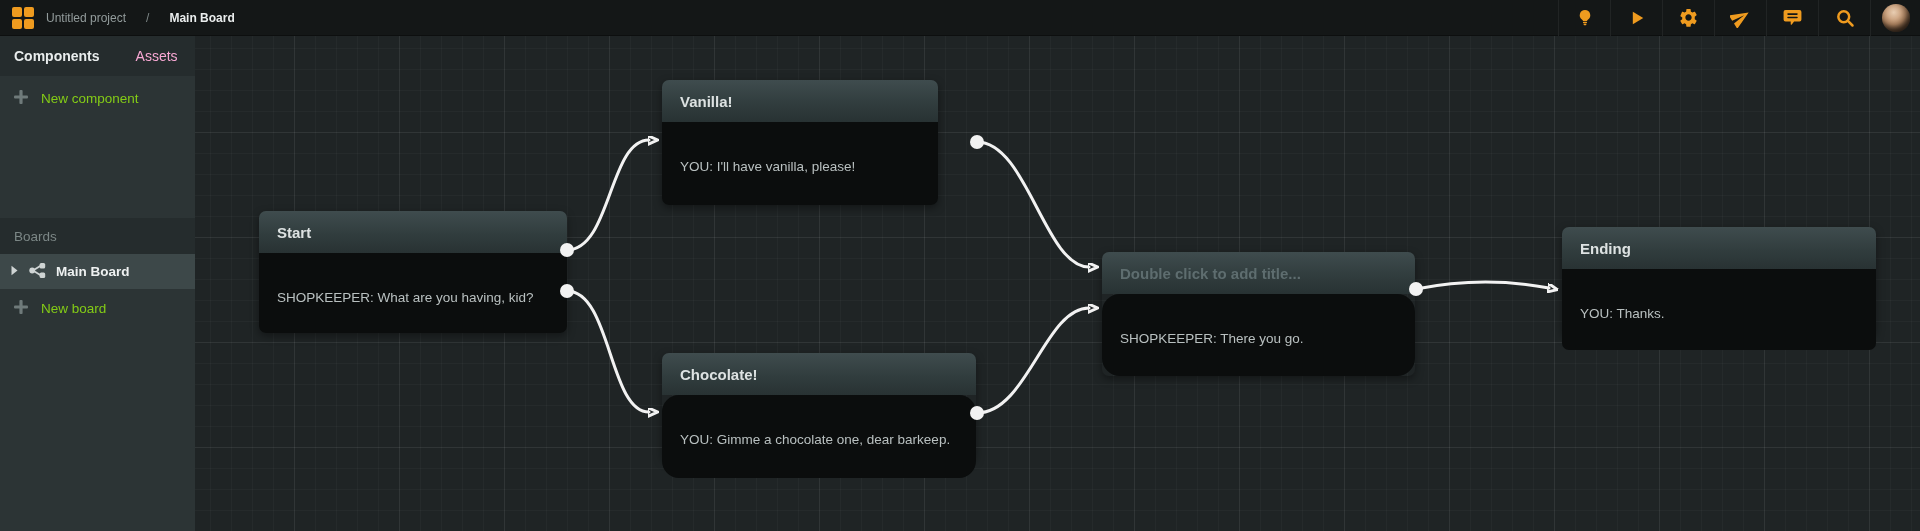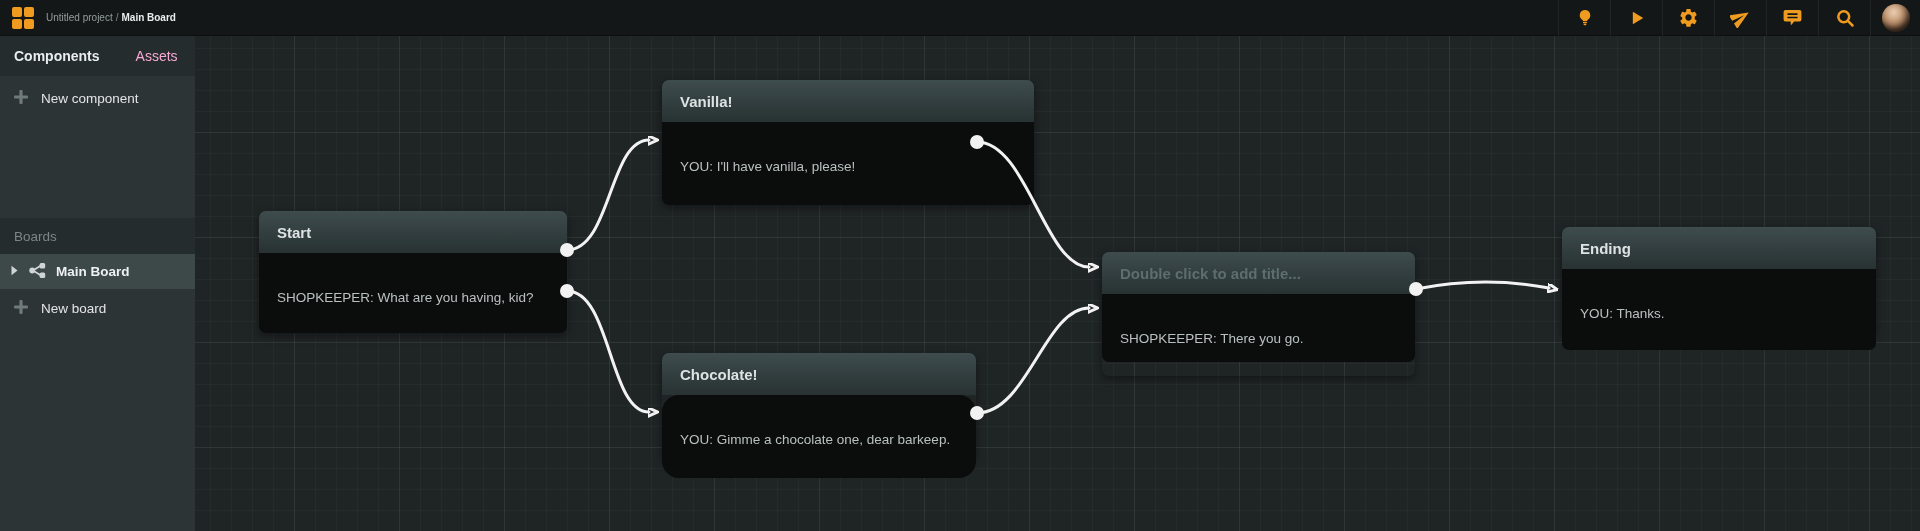--- a/index.html
+++ b/index.html
@@ -13,21 +13,21 @@
 
   
   .topbar {
     position: absolute; top: 0; left: 0; width: 1920px; height: 36px;
     background: #141717;
     display: flex; align-items: center;
     border-bottom: 1px solid #0d0f0f;
     z-index: 30;
   }
   .logo-box { width: 46px; height: 36px; display: flex; align-items: center; justify-content: center; cursor: pointer; }
-  .breadcrumb { display: flex; align-items: center; gap: 3px; font-size: 10px; }
+  .breadcrumb { display: flex; align-items: center; gap: 20px; font-size: 12px; }
   .crumb-project { color: #939c9c; cursor: pointer; }
   .crumb-sep { color: #7e8787; }
   .crumb-board { color: #eaeded; font-weight: 700; }
   .topbar-right { margin-left: auto; display: flex; align-items: stretch; height: 36px; }
   .icon-cell {
     width: 52px; height: 36px; display: flex; align-items: center; justify-content: center;
     border-left: 1px solid #212424; cursor: pointer;
   }
   .icon-cell svg { display: block; }
   .avatar-cell { width: 50px; border-left: 1px solid #212424; display: flex; align-items: center; justify-content: center; cursor: pointer; }
@@ -46,21 +46,21 @@
   }
   .sidebar-tabs {
     height: 40px; background: #252c2d; display: flex; align-items: center;
     padding: 0 14px; gap: 36px; font-size: 14px;
   }
   .tab { cursor: pointer; }
   .tab.active { color: #e9eded; font-weight: 700; }
   .tab.inactive { color: #f9a8d4; }
   .side-row {
     height: 44px; display: flex; align-items: center; gap: 13px;
-    padding: 0 14px; font-size: 13.5px; color: #e5e5e5; cursor: pointer;
+    padding: 0 14px; font-size: 13.5px; color: #84cc16; cursor: pointer;
   }
   .side-spacer { height: 98px; }
   .section-strip {
     height: 36px; background: #252c2d; display: flex; align-items: center;
     padding: 0 14px; font-size: 13.5px; color: #7c8786;
   }
   .board-row {
     height: 35px; display: flex; align-items: center; gap: 9px;
     padding: 0 10px; font-size: 13.5px; cursor: pointer;
   }
@@ -206,31 +206,31 @@
     <span>New board</span>
   </div>
 </div>
 
 <div class="canvas">
   <div id="nodes-layer">
       <div class="node" style="left: 64px; top: 175px; width: 308px; height: 122px;">
         <div class="node-header">Start</div>
         <div class="node-body" style="height: 80px;">SHOPKEEPER: What are you having, kid?</div>
       </div>
-      <div class="node" style="left: 467px; top: 44px; width: 372px; height: 125px;">
+      <div class="node" style="left: 467px; top: 44px; width: 276px; height: 125px;">
         <div class="node-header">Vanilla!</div>
         <div class="node-body" style="height: 83px;">YOU: I'll have vanilla, please!</div>
       </div>
       <div class="node" style="left: 467px; top: 317px; width: 314px; height: 107px;">
         <div class="node-header">Chocolate!</div>
         <div class="node-body" style="height: 83px; border-radius: 17px;">YOU: Gimme a chocolate one, dear barkeep.</div>
       </div>
       <div class="node" style="left: 907px; top: 192px; width: 313px; height: 124px; margin-top: 24px;">
         <div class="node-header placeholder">Double click to add title...</div>
-        <div class="node-body" style="height: 68px;">SHOPKEEPER: There you go.</div>
+        <div class="node-body" style="height: 82px; border-radius: 18px;">SHOPKEEPER: There you go.</div>
       </div>
       <div class="node" style="left: 1367px; top: 191px; width: 314px; height: 109px;">
         <div class="node-header">Ending</div>
         <div class="node-body" style="height: 81px;">YOU: Thanks.</div>
       </div>
     </div>
   <svg class="wires" width="1725" height="495" viewBox="0 0 1725 495">
     <defs>
       <marker id="arrow" markerWidth="11" markerHeight="10" refX="1.5" refY="4.5" orient="auto" markerUnits="userSpaceOnUse">
         <path d="M0,0 L10,4.5 L0,9 z" fill="#f2f2f2"></path>

